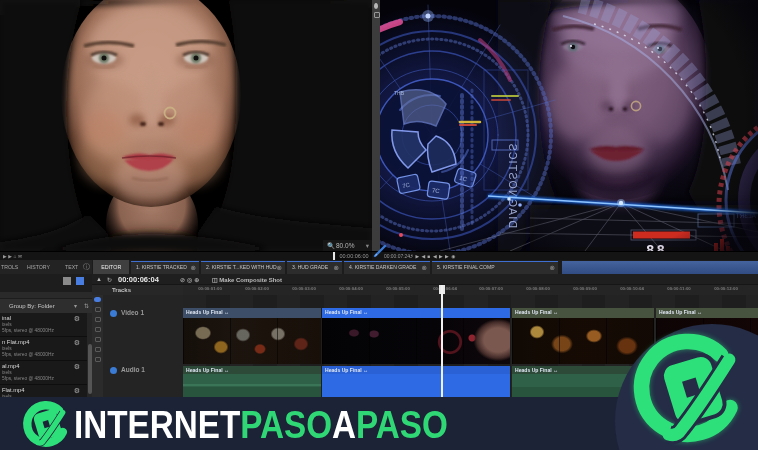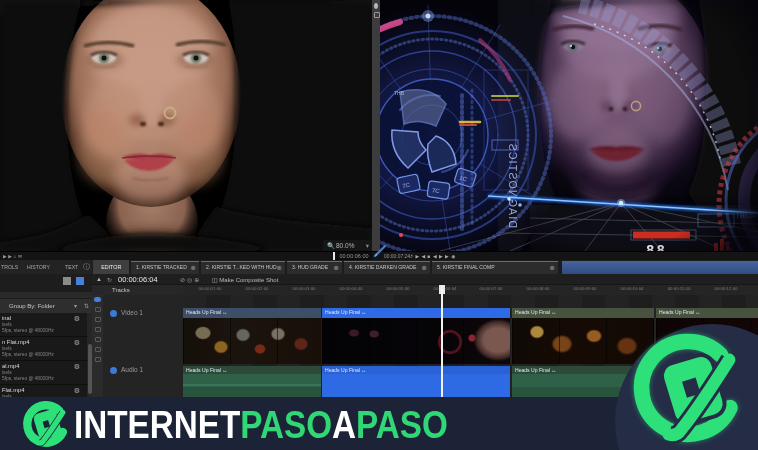--- a/index.html
+++ b/index.html
@@ -358,21 +358,21 @@
 <div class="abs" style="left:87px;top:39px;width:5px;height:84px;background:#262626;"></div>
 <div class="abs" style="left:87.5px;top:70px;width:4px;height:50px;background:#555;border-radius:2px;"></div>
 </div>
 <style>
 .item{position:absolute;left:0;width:87px;height:24px;background:#191919;border-bottom:1px solid #0e0e0e;box-sizing:border-box;overflow:hidden;}
 .item b{display:block;font-weight:normal;color:#dcdcdc;font-size:5.8px;margin:2px 0 0 2px;}
 .item i{display:block;font-style:normal;color:#868686;font-size:4.8px;margin:1px 0 0 2px;}
 .item::after{content:"\2699";position:absolute;right:7px;top:2px;color:#aaa;font-size:7px;}
 </style>
 
-<div class="abs" style="left:92px;top:274px;width:666px;height:123px;background:#bef264;overflow:hidden;" id="timeline">
+<div class="abs" style="left:92px;top:274px;width:666px;height:123px;background:#bef264;overflow:hidden;font-weight:bold;" id="timeline">
 
 <div class="abs" style="left:0;top:0;width:666px;height:11px;background:#1f1f1f;border-bottom:1px solid #161616;box-sizing:border-box;">
 <span class="txt" style="left:4px;top:2px;font-size:6px;color:#bbb;">▲</span>
 <span class="txt" style="left:15px;top:2px;font-size:6px;color:#999;">↻</span>
 <span class="txt" style="left:26px;top:1px;font-size:7.5px;color:#e8e8e8;">00:00:06:04</span>
 <span class="txt" style="left:88px;top:2px;font-size:6px;color:#999;letter-spacing:2px;">⊘◎⊕</span>
 <span class="txt" style="left:120px;top:2px;font-size:6px;color:#bbb;">◫ Make Composite Shot</span>
 </div>
 
 <div class="abs" style="left:0;top:11px;width:666px;height:10px;background:#262626;">

